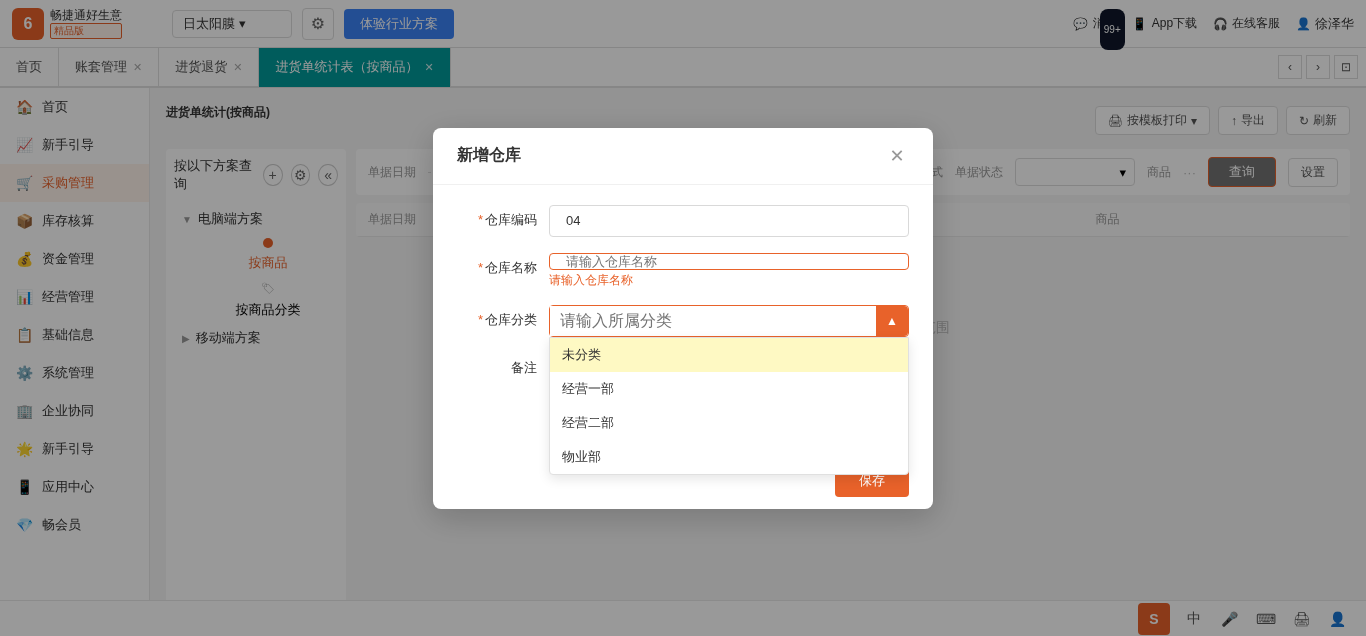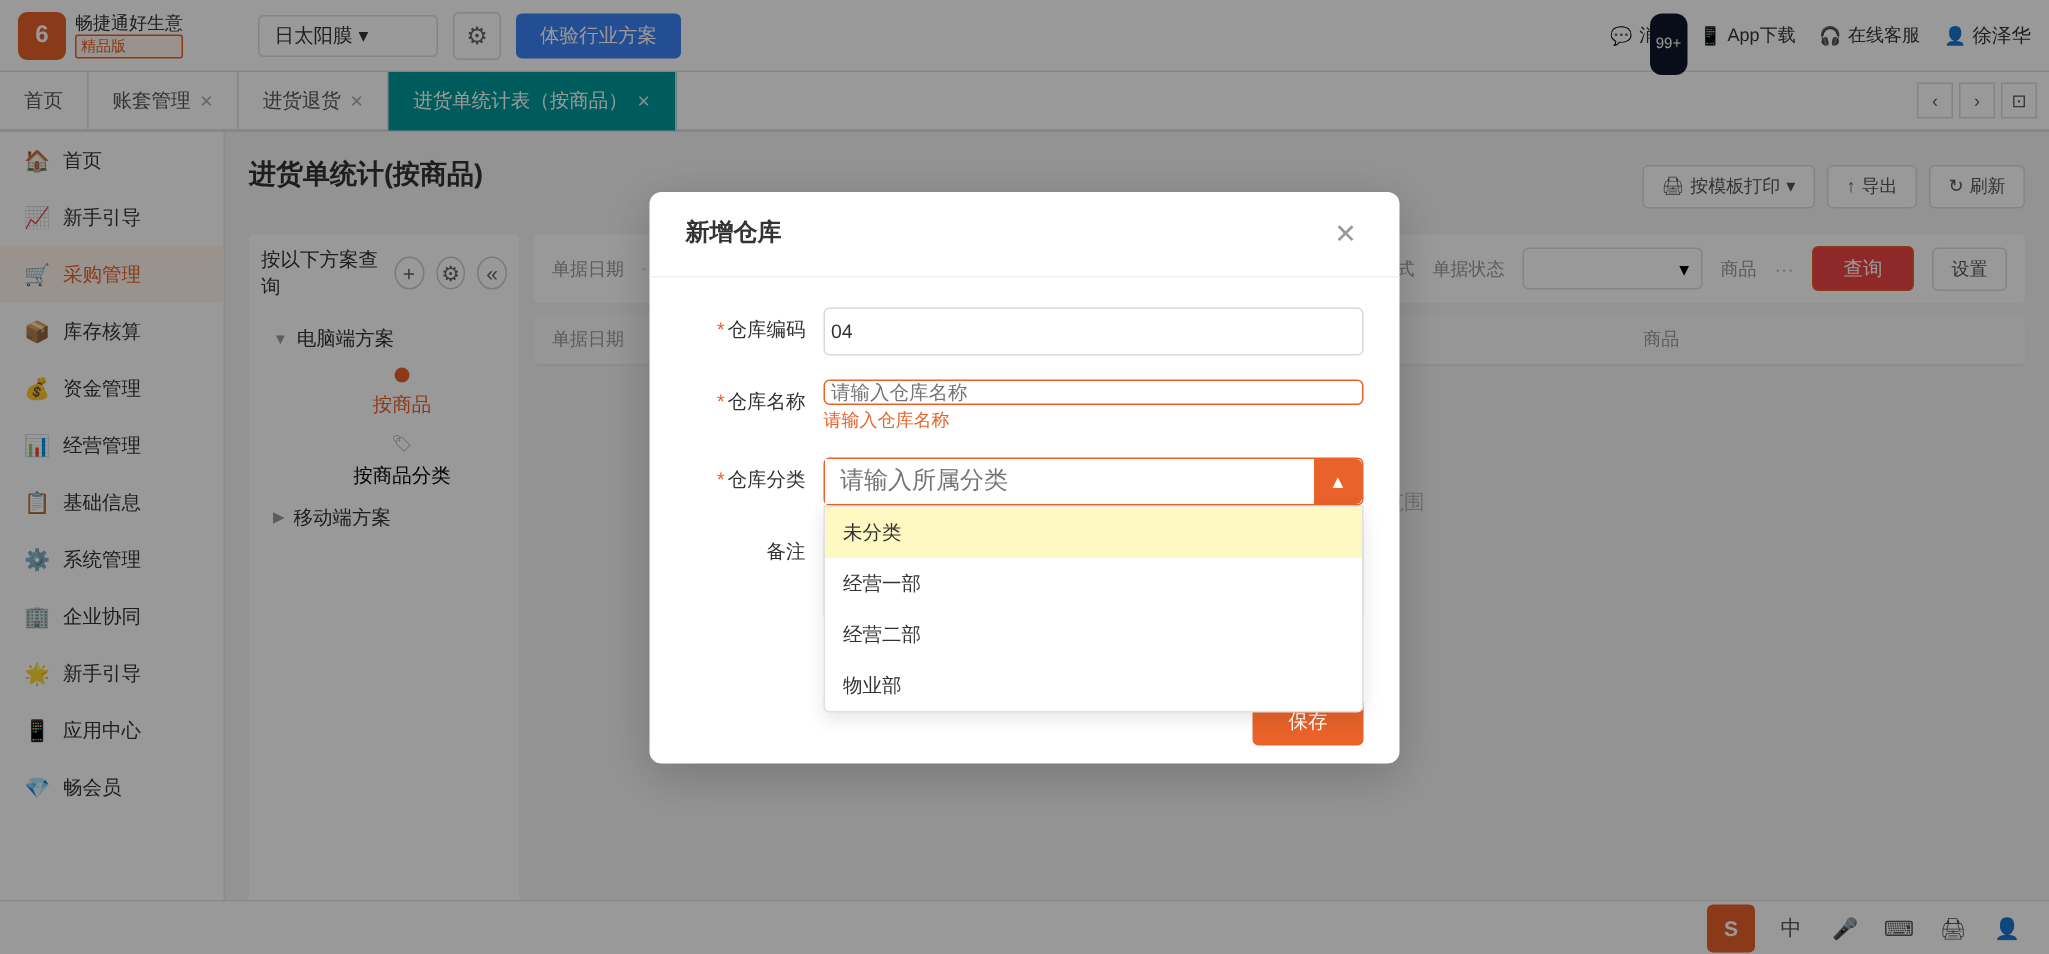--- a/index.html
+++ b/index.html
@@ -138,41 +138,41 @@
     
     .content-area {
       flex: 1;
       background: #f5f5f5;
       overflow: auto;
       padding: 16px;
       position: relative;
     }
 
     .page-title {
-      font-size: 18px; color: #333; font-weight: bold;
+      font-size: 12px; color: #333; font-weight: bold;
       margin-bottom: 16px;
     }
     .query-header {
       display: flex; align-items: center; gap: 8px;
       font-size: 13px; color: #333; margin-bottom: 8px;
     }
     .query-add-btn {
       width: 22px; height: 22px; border-radius: 50%;
       border: 1px solid #ccc; background: #fff;
       display: flex; align-items: center; justify-content: center;
       cursor: pointer; font-size: 14px; color: #666;
     }
     .toolbar-btn {
       display: flex; align-items: center; gap: 4px;
       padding: 5px 12px; border-radius: 4px;
       border: 1px solid #ddd; background: #fff;
       cursor: pointer; font-size: 12px; color: #555;
     }
     .toolbar-btn-orange {
-      background: #ef4444; color: #fff;
+      background: #737373; color: #fff;
       border: 1px solid #e8622a;
       padding: 5px 20px; border-radius: 4px;
       cursor: pointer; font-size: 13px;
     }
 
     
     .table-area {
       background: #fff;
       border-radius: 4px;
       overflow: hidden;
@@ -220,21 +220,21 @@
       width: 80px; text-align: right;
       color: #333; font-size: 13px;
       padding-top: 6px; flex-shrink: 0;
     }
     .form-label.required::before {
       content: '*'; color: #e8622a; margin-right: 2px;
     }
     .form-input {
       flex: 1;
       height: 32px; border: 1px solid #d9d9d9;
-      border-radius: 4px; padding: 0 4px;
+      border-radius: 4px; padding: 0 16px;
       font-size: 13px; color: #333; outline: none;
     }
     .form-input.error { border-color: #e8622a; }
     .error-tip {
       color: #e8622a; font-size: 12px;
       margin-top: 2px;
     }
     .form-input-wrap { flex: 1; display: flex; flex-direction: column; }
     .textarea-input {
       flex: 1; border: 1px solid #d9d9d9;

